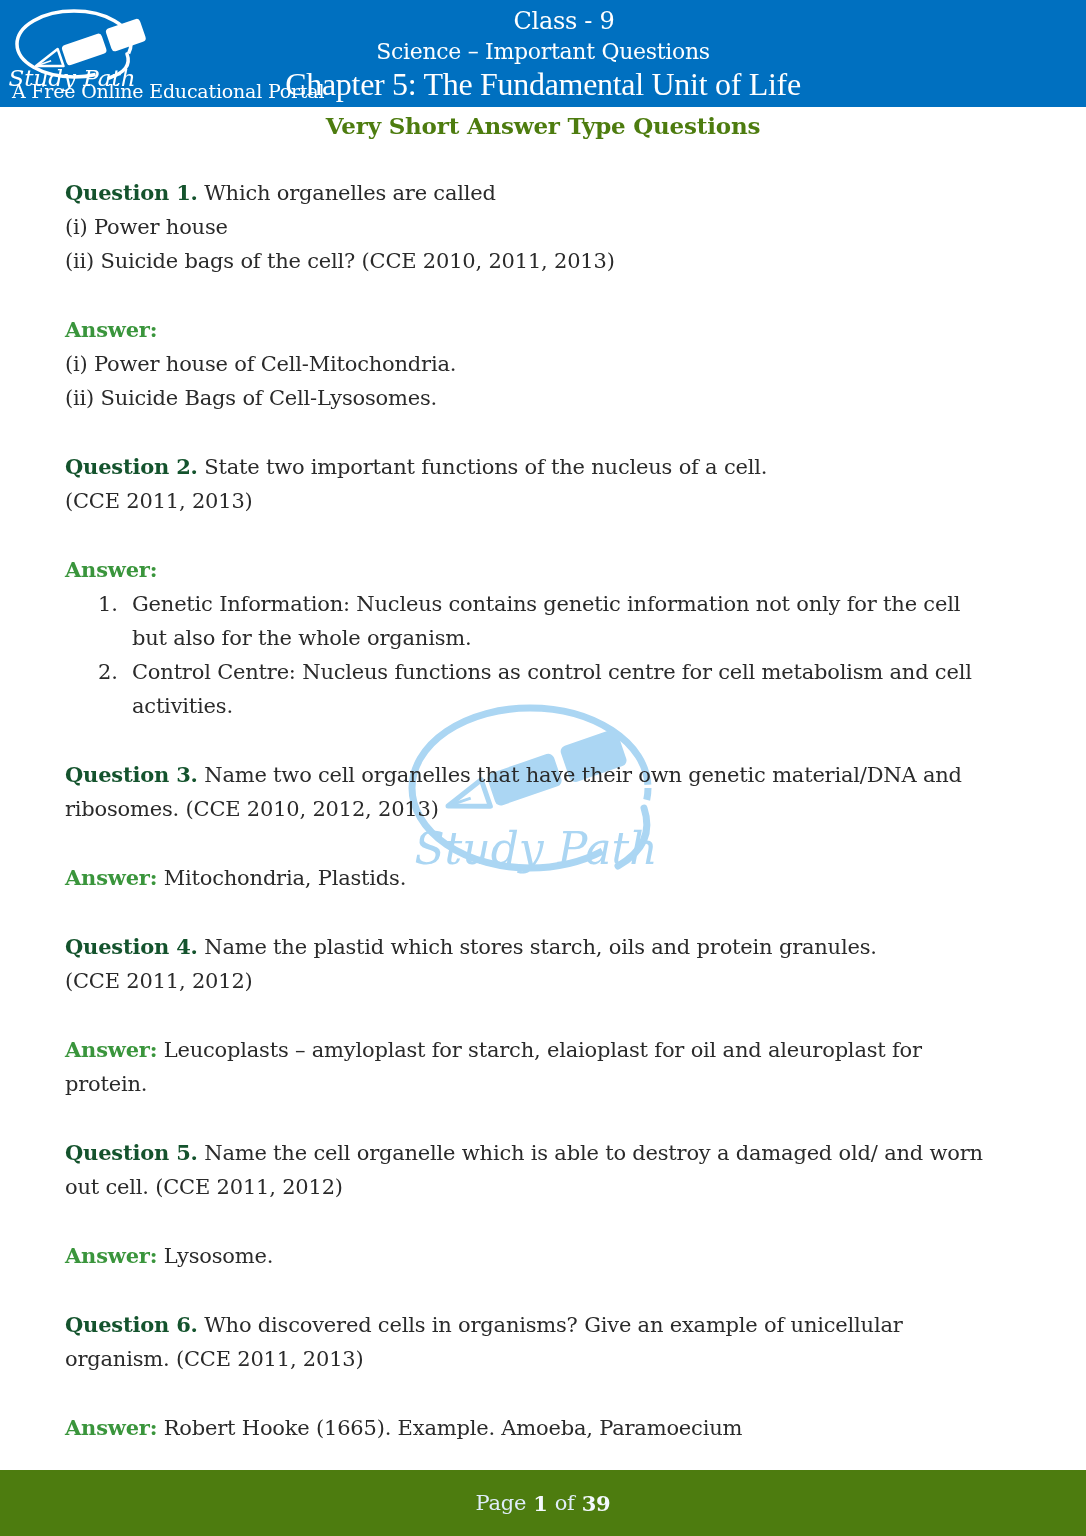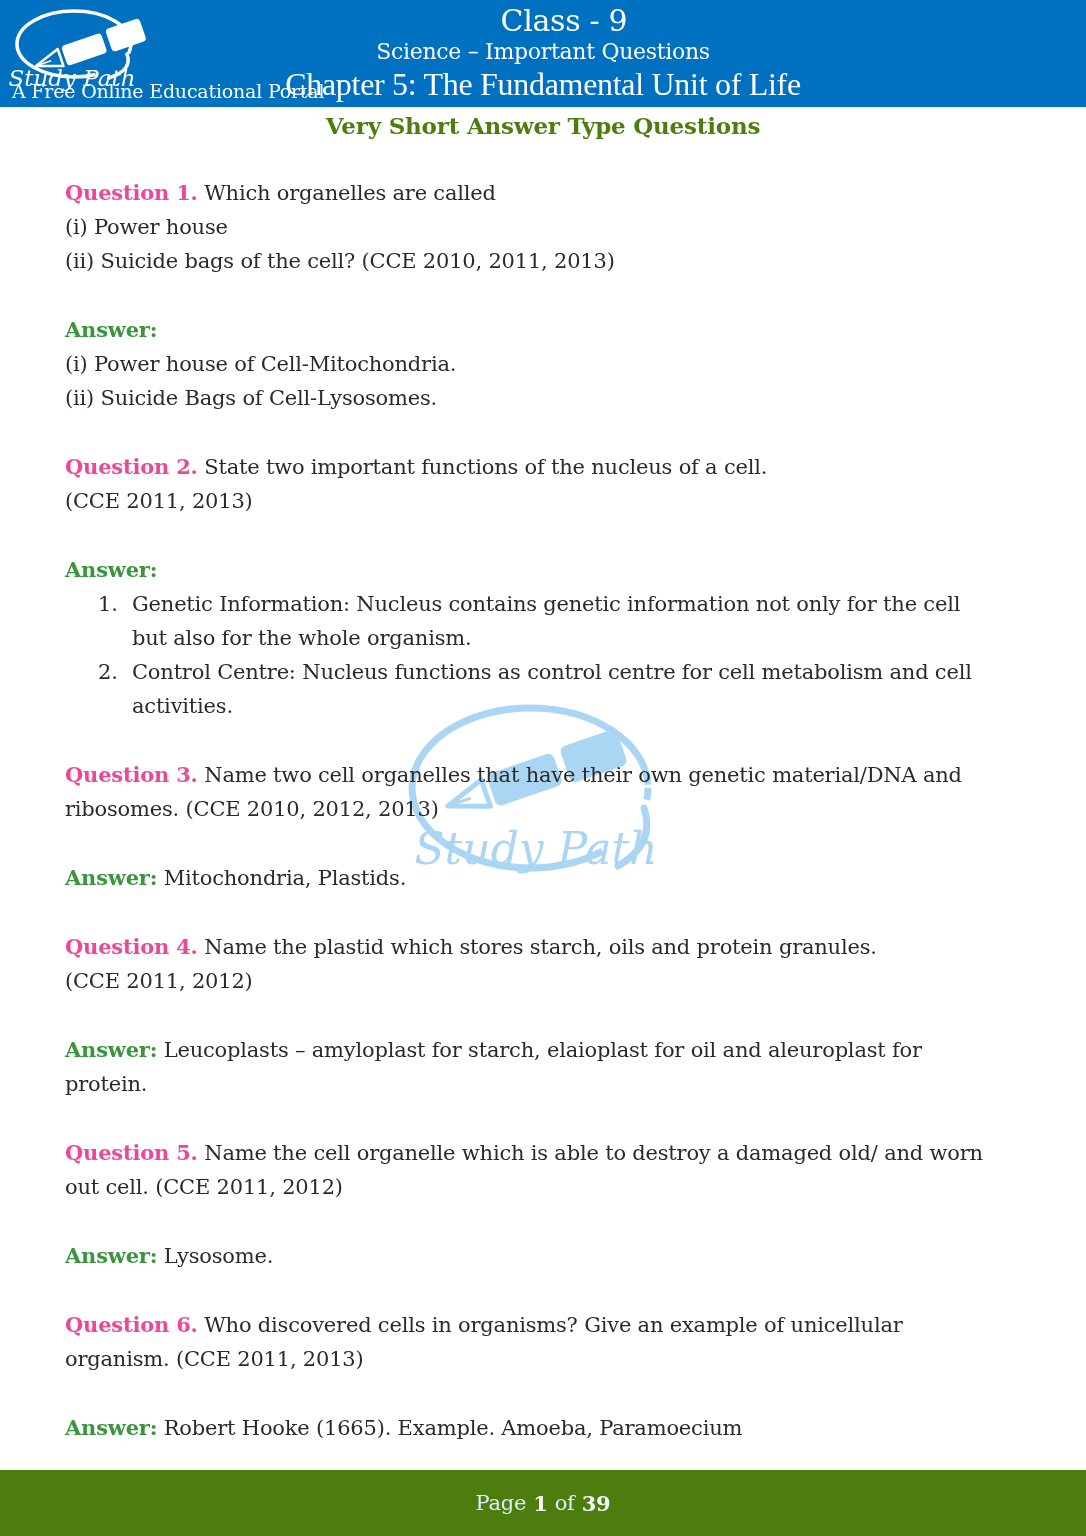--- a/index.html
+++ b/index.html
@@ -5,38 +5,38 @@
   html,body{margin:0;padding:0;background:#ffffff;}
   .page{position:relative;width:1086px;height:1536px;background:#ffffff;overflow:hidden;
         font-family:"DejaVu Serif", serif;}
 
   
   .banner{position:absolute;top:0;left:0;width:1086px;height:107px;background:#0070c0;z-index:2;}
   .logo-svg{position:absolute;left:6px;top:4px;}
   .portal-line{position:absolute;left:12px;top:80px;width:330px;color:#ffffff;
                font-size:19px;line-height:22px;letter-spacing:-0.2px;}
   .titles{position:absolute;left:0;top:6px;width:100%;text-align:center;color:#ffffff;}
-  .title-l1{font-size:30px;line-height:30px;letter-spacing:-0.3px;padding-left:42px;}
+  .title-l1{font-size:24px;line-height:30px;letter-spacing:-0.3px;padding-left:42px;}
   .title-l2{font-size:22px;line-height:31px;letter-spacing:-0.3px;}
   .title-l3{font-size:32px;line-height:34px;letter-spacing:-0.3px;font-family:Liberation Serif, serif;}
 
   
   .section-heading{position:absolute;top:109px;left:0;width:100%;text-align:center;z-index:2;
                    color:#4d7c0f;font-weight:bold;font-size:23px;line-height:34px;letter-spacing:-0.2px;}
 
   
   .watermark{position:absolute;left:388px;top:696px;z-index:0;}
   .wm-script{font-style:italic;font-family:"DejaVu Serif", serif;}
 
   
   .content{position:absolute;top:176px;left:65px;width:960px;z-index:1;
            font-size:21px;line-height:34px;letter-spacing:-0.2px;color:#2a2a2a;}
   .block{margin:0 0 35px 0;}
   .line{white-space:nowrap;}
-  .q-label{font-weight:bold;color:#ec4899;}
+  .q-label{font-weight:bold;color:#14532d;}
   .ans-label{font-weight:bold;color:#3a953c;}
   .list{display:flex;padding-left:33px;}
   .num{width:34px;flex:0 0 34px;}
   .cont{padding-left:67px;}
 
   
   .footer{position:absolute;left:0;bottom:0;width:1086px;height:66px;background:#4d7c0f;z-index:2;
           display:flex;align-items:center;justify-content:center;gap:7px;
           color:#dfedf9;font-size:21px;letter-spacing:-0.2px;}
   .footer b{color:#f4f9fe;}

